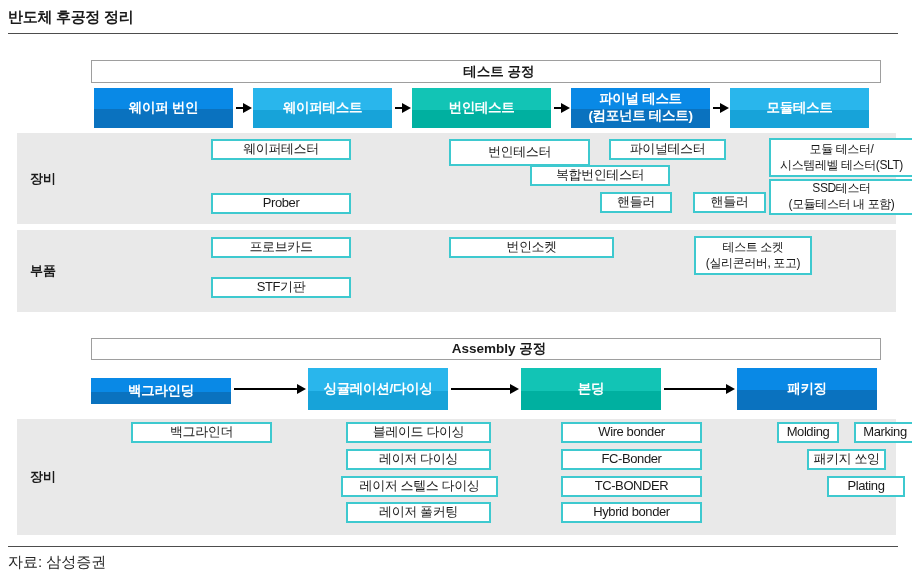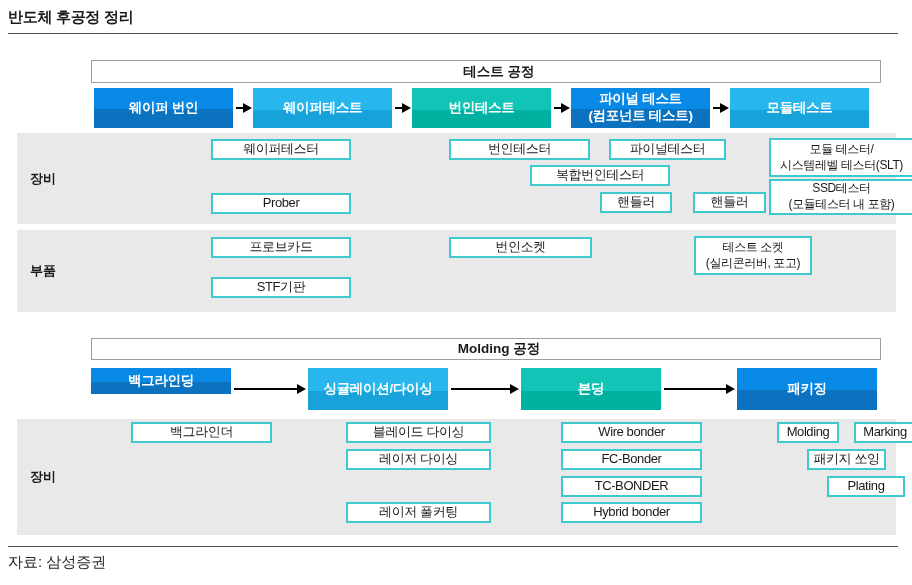--- a/index.html
+++ b/index.html
@@ -59,48 +59,48 @@
   <div class="abs arrow" style="left:713px;top:102px;width:16px">
       <i class="shaft"></i>
       <i class="head"></i>
     </div>
 
   <div class="abs grayrow" style="top:133px;height:91px"></div>
   <div class="abs rowlabel" style="top:170px">장비</div>
 
   <div class="abs wbox" style="left:172px;top:139px;width:140px;height:21px">웨이퍼테스터</div>
   <div class="abs wbox" style="left:172px;top:193px;width:140px;height:21px">Prober</div>
-  <div class="abs wbox" style="left:410px;top:139px;width:141px;height:21px">번인테스터</div>
+  <div class="abs wbox" style="left:410px;top:139px;width:141px;height:27px">번인테스터</div>
   <div class="abs wbox" style="left:570px;top:139px;width:117px;height:21px">파이널테스터</div>
   <div class="abs wbox" style="left:491px;top:165px;width:140px;height:21px">복합번인테스터</div>
   <div class="abs wbox" style="left:561px;top:192px;width:72px;height:21px">핸들러</div>
   <div class="abs wbox" style="left:654px;top:192px;width:73px;height:21px">핸들러</div>
   <div class="abs wbox small" style="left:730px;top:138px;width:145px;height:39px">
     <span>모듈 테스터/</span>
     <span>시스템레벨 테스터(SLT)</span>
   </div>
   <div class="abs wbox small" style="left:730px;top:179px;width:145px;height:36px">
     <span>SSD테스터</span>
     <span>(모듈테스터 내 포함)</span>
   </div>
 
   <div class="abs grayrow" style="top:230px;height:82px"></div>
   <div class="abs rowlabel" style="top:262px">부품</div>
 
   <div class="abs wbox" style="left:172px;top:237px;width:140px;height:21px">프로브카드</div>
   <div class="abs wbox" style="left:172px;top:277px;width:140px;height:21px">STF기판</div>
-  <div class="abs wbox" style="left:410px;top:237px;width:143px;height:21px">번인소켓</div>
+  <div class="abs wbox" style="left:410px;top:237px;width:165px;height:21px">번인소켓</div>
   <div class="abs wbox small" style="left:655px;top:236px;width:118px;height:39px">
     <span>테스트 소켓</span>
     <span>(실리콘러버, 포고)</span>
   </div>
 
-  <div class="abs sect-header" style="top:338px;height:22px">Molding 공정</div>
+  <div class="abs sect-header" style="top:338px;height:22px">Assembly 공정</div>
 
-  <div class="abs fbox c-blue" style="left:91px;top:368px;width:140px;height:26px">백그라인딩</div>
+  <div class="abs fbox c-blue" style="left:91px;top:378px;width:140px;height:26px">백그라인딩</div>
   <div class="abs fbox c-lblue" style="left:308px;top:368px;width:140px;height:42px">싱귤레이션/다이싱</div>
   <div class="abs fbox c-teal" style="left:521px;top:368px;width:140px;height:42px">본딩</div>
   <div class="abs fbox c-blue" style="left:737px;top:368px;width:140px;height:42px">패키징</div>
 
   <div class="abs arrow" style="left:234px;top:383px;width:72px">
       <i class="shaft"></i>
       <i class="head"></i>
     </div>
   <div class="abs arrow" style="left:451px;top:383px;width:68px">
       <i class="shaft"></i>
@@ -111,20 +111,21 @@
       <i class="head"></i>
     </div>
 
   <div class="abs grayrow" style="top:419px;height:116px"></div>
   <div class="abs rowlabel" style="top:468px">장비</div>
 
   <div class="abs wbox" style="left:92px;top:422px;width:141px;height:21px">백그라인더</div>
 
   <div class="abs wbox" style="left:307px;top:422px;width:145px;height:21px">블레이드 다이싱</div>
   <div class="abs wbox" style="left:307px;top:449px;width:145px;height:21px">레이저 다이싱</div>
+  <div class="abs wbox" style="left:302px;top:476px;width:157px;height:21px">레이저 스텔스 다이싱</div>
   <div class="abs wbox" style="left:307px;top:502px;width:145px;height:21px">레이저 풀커팅</div>
 
   <div class="abs wbox" style="left:522px;top:422px;width:141px;height:21px">Wire bonder</div>
   <div class="abs wbox" style="left:522px;top:449px;width:141px;height:21px">FC-Bonder</div>
   <div class="abs wbox" style="left:522px;top:476px;width:141px;height:21px">TC-BONDER</div>
   <div class="abs wbox" style="left:522px;top:502px;width:141px;height:21px">Hybrid bonder</div>
 
   <div class="abs wbox" style="left:738px;top:422px;width:62px;height:21px">Molding</div>
   <div class="abs wbox" style="left:815px;top:422px;width:62px;height:21px">Marking</div>
   <div class="abs wbox" style="left:768px;top:449px;width:79px;height:21px">패키지 쏘잉</div>

